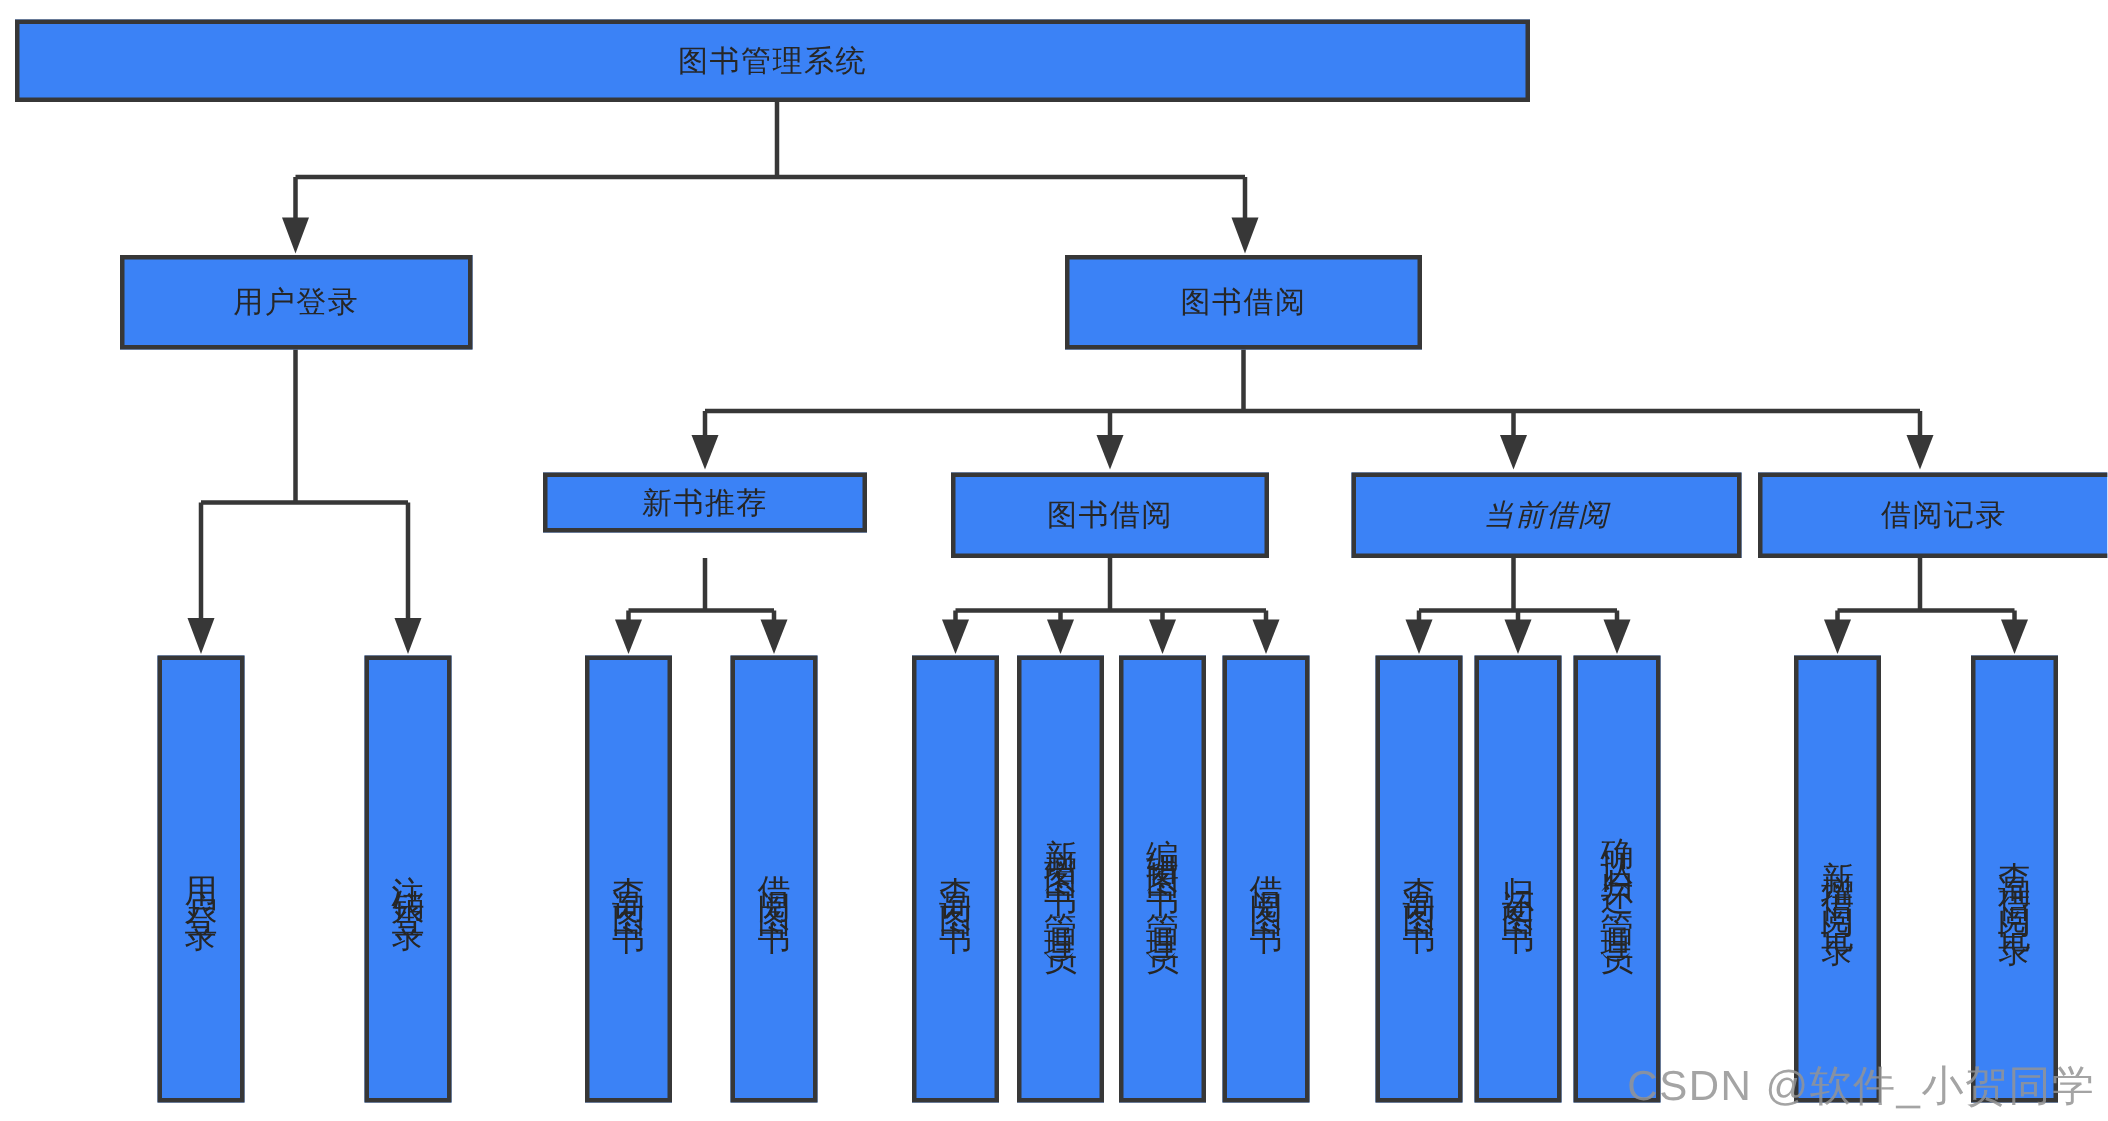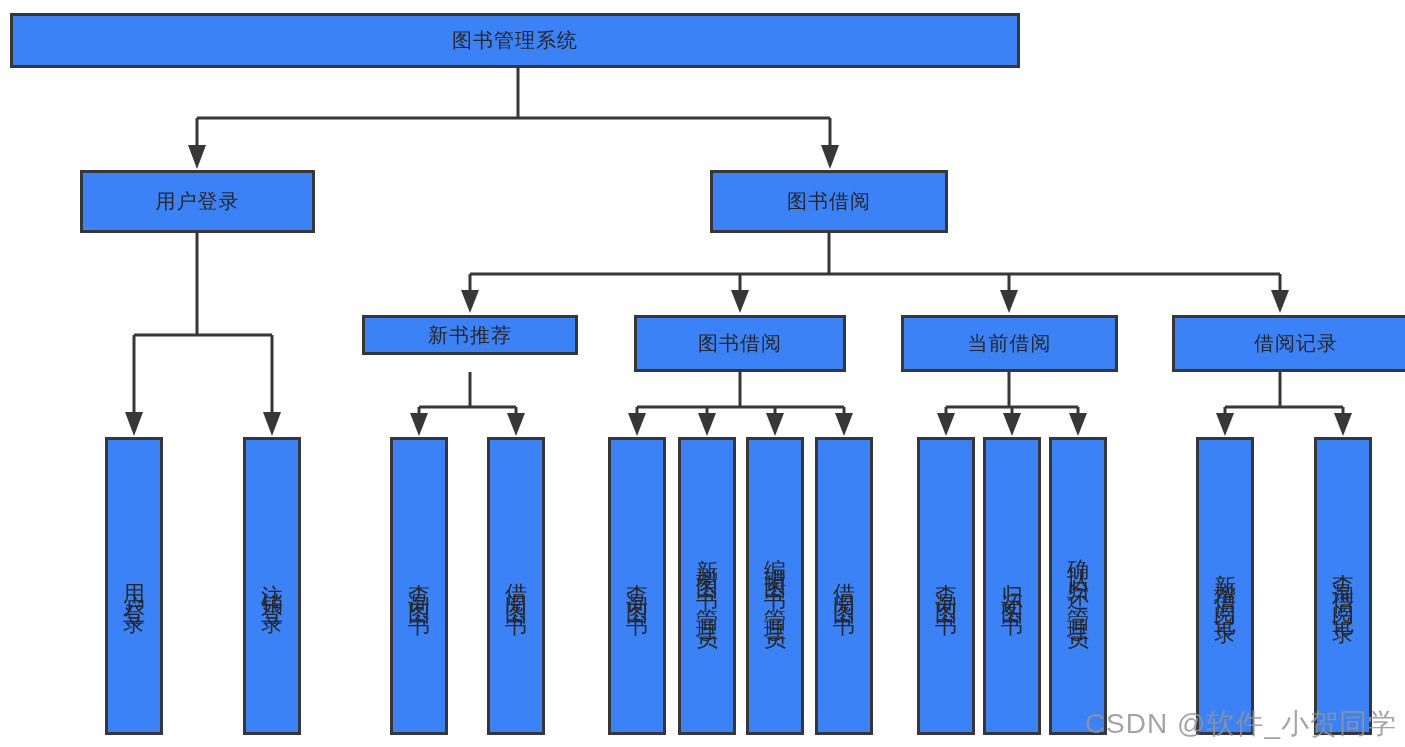--- a/index.html
+++ b/index.html
@@ -34,21 +34,21 @@
   .hlabel {
     font-size: 20px;
     letter-spacing: 1px;
     white-space: nowrap;
   }
   .root  { left: 10px;  top: 13px;  width: 1010px; height: 55px; }
   .l2a   { left: 80px;  top: 170px; width: 235px;  height: 63px; }
   .l2b   { left: 710px; top: 170px; width: 238px;  height: 63px; }
   .l3a   { left: 362px;  top: 315px; width: 216px; height: 40px; }
   .l3b   { left: 634px;  top: 315px; width: 212px; height: 57px; }
-  .l3c   { left: 901px;  top: 315px; width: 217px; height: 57px; }
+  .l3c   { left: 901px;  top: 315px; width: 260px; height: 57px; font-style: italic; }
   .l3d   { left: 1172px; top: 315px; width: 248px; height: 57px; }
   .leaf {
     top: 437px;
     width: 58px;
     height: 298px;
   }
   .leaf .vlabel {
     writing-mode: vertical-rl;
     text-orientation: mixed;
     font-size: 22px;

